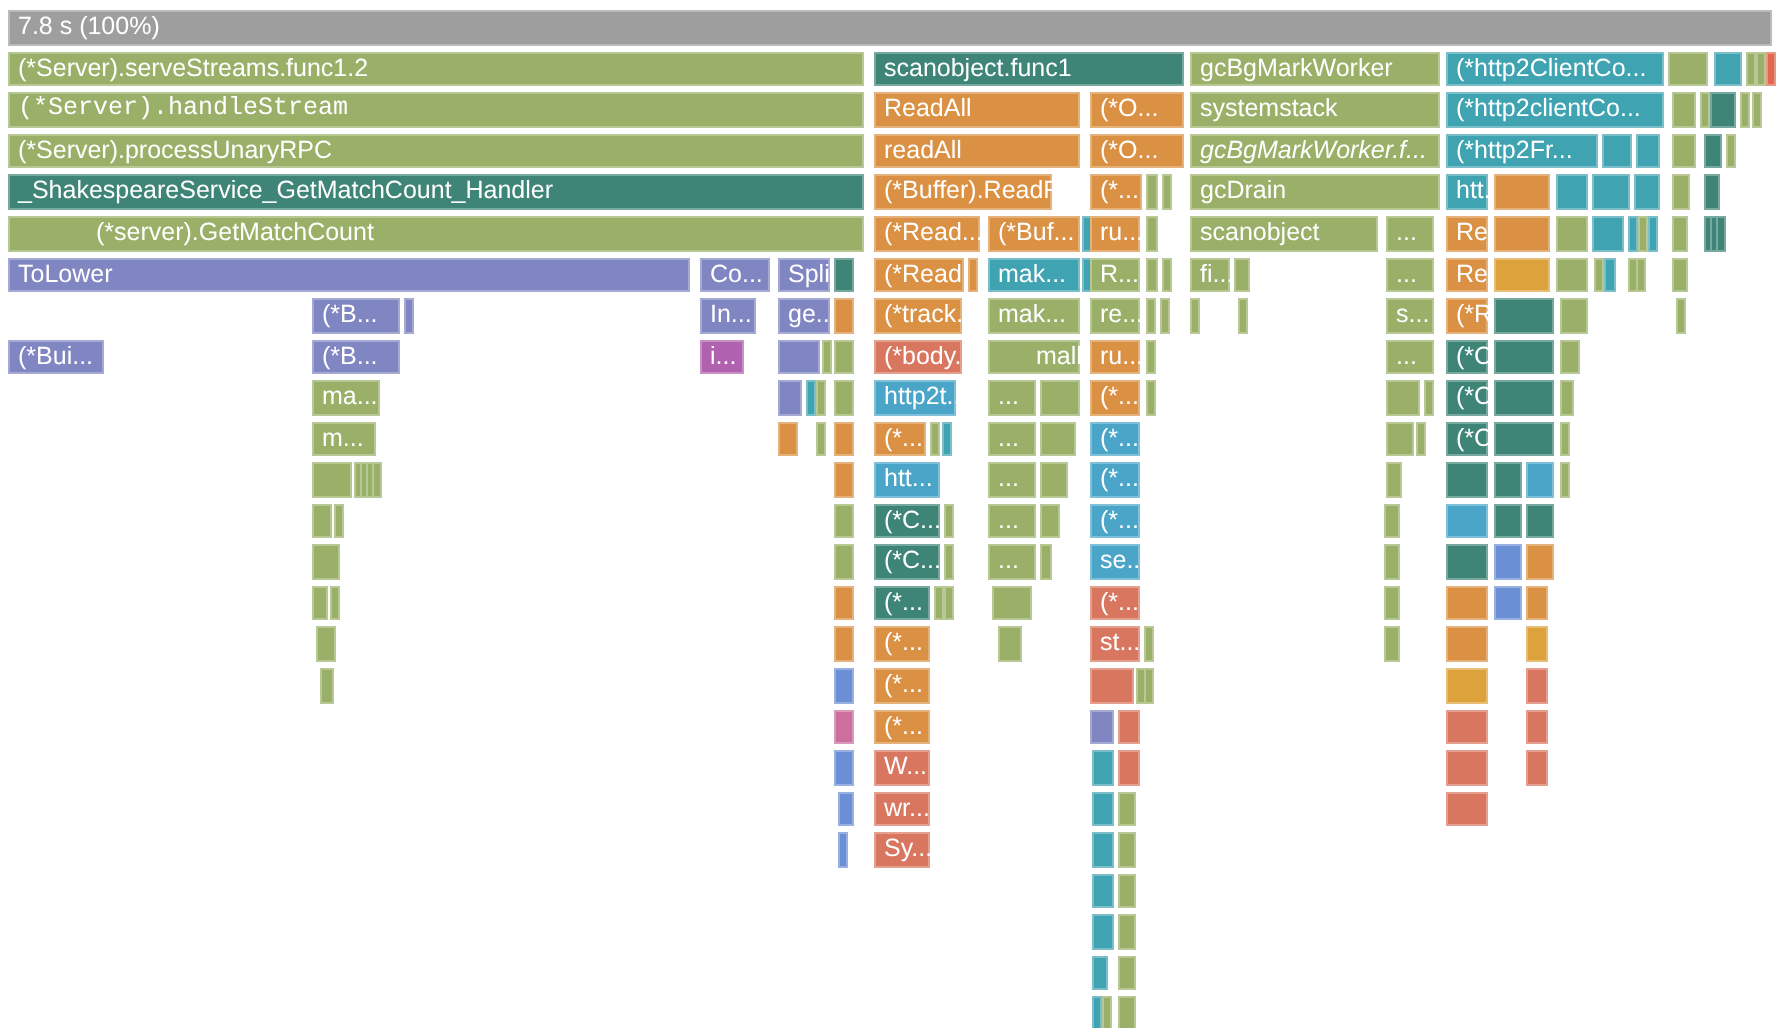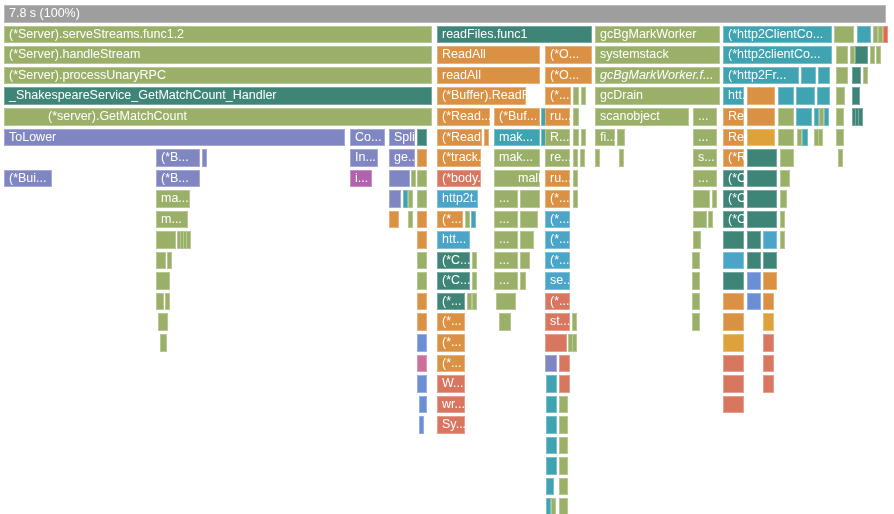--- a/index.html
+++ b/index.html
@@ -9,29 +9,29 @@
         overflow:hidden;white-space:nowrap;padding-left:5px;
         box-shadow:inset 0 0 0 1px rgba(255,255,255,0.30);cursor:pointer;}
   .cell span{pointer-events:none;}
 </style>
 </head>
 <body>
 
 <div id="stage">
     <div class="cell" style="left: 4px; top: 5.2px; width: 882px; height: 17.6px; line-height: 17.6px; background: rgb(158, 158, 158);"><span>7.8 s (100%)</span></div>
     <div class="cell" style="left: 4px; top: 25.75px; width: 428px; height: 17.6px; line-height: 17.6px; background: rgb(154, 176, 104);"><span>(*Server).serveStreams.func1.2</span></div>
-    <div class="cell" style="left: 437px; top: 25.75px; width: 155px; height: 17.6px; line-height: 17.6px; background: rgb(62, 133, 119);"><span>readFiles.func1</span></div>
+    <div class="cell" style="left: 437px; top: 25.75px; width: 155px; height: 17.6px; line-height: 17.6px; background: rgb(62, 133, 119);"><span>scanobject.func1</span></div>
     <div class="cell" style="left: 595px; top: 25.75px; width: 125px; height: 17.6px; line-height: 17.6px; background: rgb(154, 176, 104);"><span>gcBgMarkWorker</span></div>
     <div class="cell" style="left: 723px; top: 25.75px; width: 109px; height: 17.6px; line-height: 17.6px; background: rgb(63, 163, 177);"><span>(*http2ClientCo...</span></div>
     <div class="cell" style="left: 834px; top: 25.75px; width: 20px; height: 17.6px; line-height: 17.6px; background: rgb(154, 176, 104);"></div>
     <div class="cell" style="left: 857px; top: 25.75px; width: 14px; height: 17.6px; line-height: 17.6px; background: rgb(63, 163, 177);"></div>
     <div class="cell" style="left: 873px; top: 25.75px; width: 3px; height: 17.6px; line-height: 17.6px; background: rgb(154, 176, 104);"></div>
     <div class="cell" style="left: 878px; top: 25.75px; width: 3px; height: 17.6px; line-height: 17.6px; background: rgb(154, 176, 104);"></div>
     <div class="cell" style="left: 883px; top: 25.75px; width: 3px; height: 17.6px; line-height: 17.6px; background: rgb(223, 106, 80);"></div>
-    <div class="cell" style="left: 4px; top: 46.3px; width: 428px; height: 17.6px; line-height: 17.6px; background: rgb(154, 176, 104);"><span>(*Server).handleStream</span></div>
+    <div class="cell" style="left: 4px; top: 46.3px; width: 428px; height: 17.6px; line-height: 17.6px; background: rgb(154, 176, 104); font-family: Liberation Mono, monospace;"><span>(*Server).handleStream</span></div>
     <div class="cell" style="left: 437px; top: 46.3px; width: 103px; height: 17.6px; line-height: 17.6px; background: rgb(219, 145, 68);"><span>ReadAll</span></div>
     <div class="cell" style="left: 545px; top: 46.3px; width: 47px; height: 17.6px; line-height: 17.6px; background: rgb(219, 145, 68);"><span>(*O...</span></div>
     <div class="cell" style="left: 595px; top: 46.3px; width: 125px; height: 17.6px; line-height: 17.6px; background: rgb(154, 176, 104);"><span>systemstack</span></div>
     <div class="cell" style="left: 723px; top: 46.3px; width: 109px; height: 17.6px; line-height: 17.6px; background: rgb(63, 163, 177);"><span>(*http2clientCo...</span></div>
     <div class="cell" style="left: 836px; top: 46.3px; width: 12px; height: 17.6px; line-height: 17.6px; background: rgb(154, 176, 104);"></div>
     <div class="cell" style="left: 850px; top: 46.3px; width: 2px; height: 17.6px; line-height: 17.6px; background: rgb(154, 176, 104);"></div>
     <div class="cell" style="left: 855px; top: 46.3px; width: 13px; height: 17.6px; line-height: 17.6px; background: rgb(62, 133, 119);"></div>
     <div class="cell" style="left: 870px; top: 46.3px; width: 3px; height: 17.6px; line-height: 17.6px; background: rgb(154, 176, 104);"></div>
     <div class="cell" style="left: 876px; top: 46.3px; width: 3px; height: 17.6px; line-height: 17.6px; background: rgb(154, 176, 104);"></div>
     <div class="cell" style="left: 4px; top: 66.85px; width: 428px; height: 17.6px; line-height: 17.6px; background: rgb(154, 176, 104);"><span>(*Server).processUnaryRPC</span></div>

